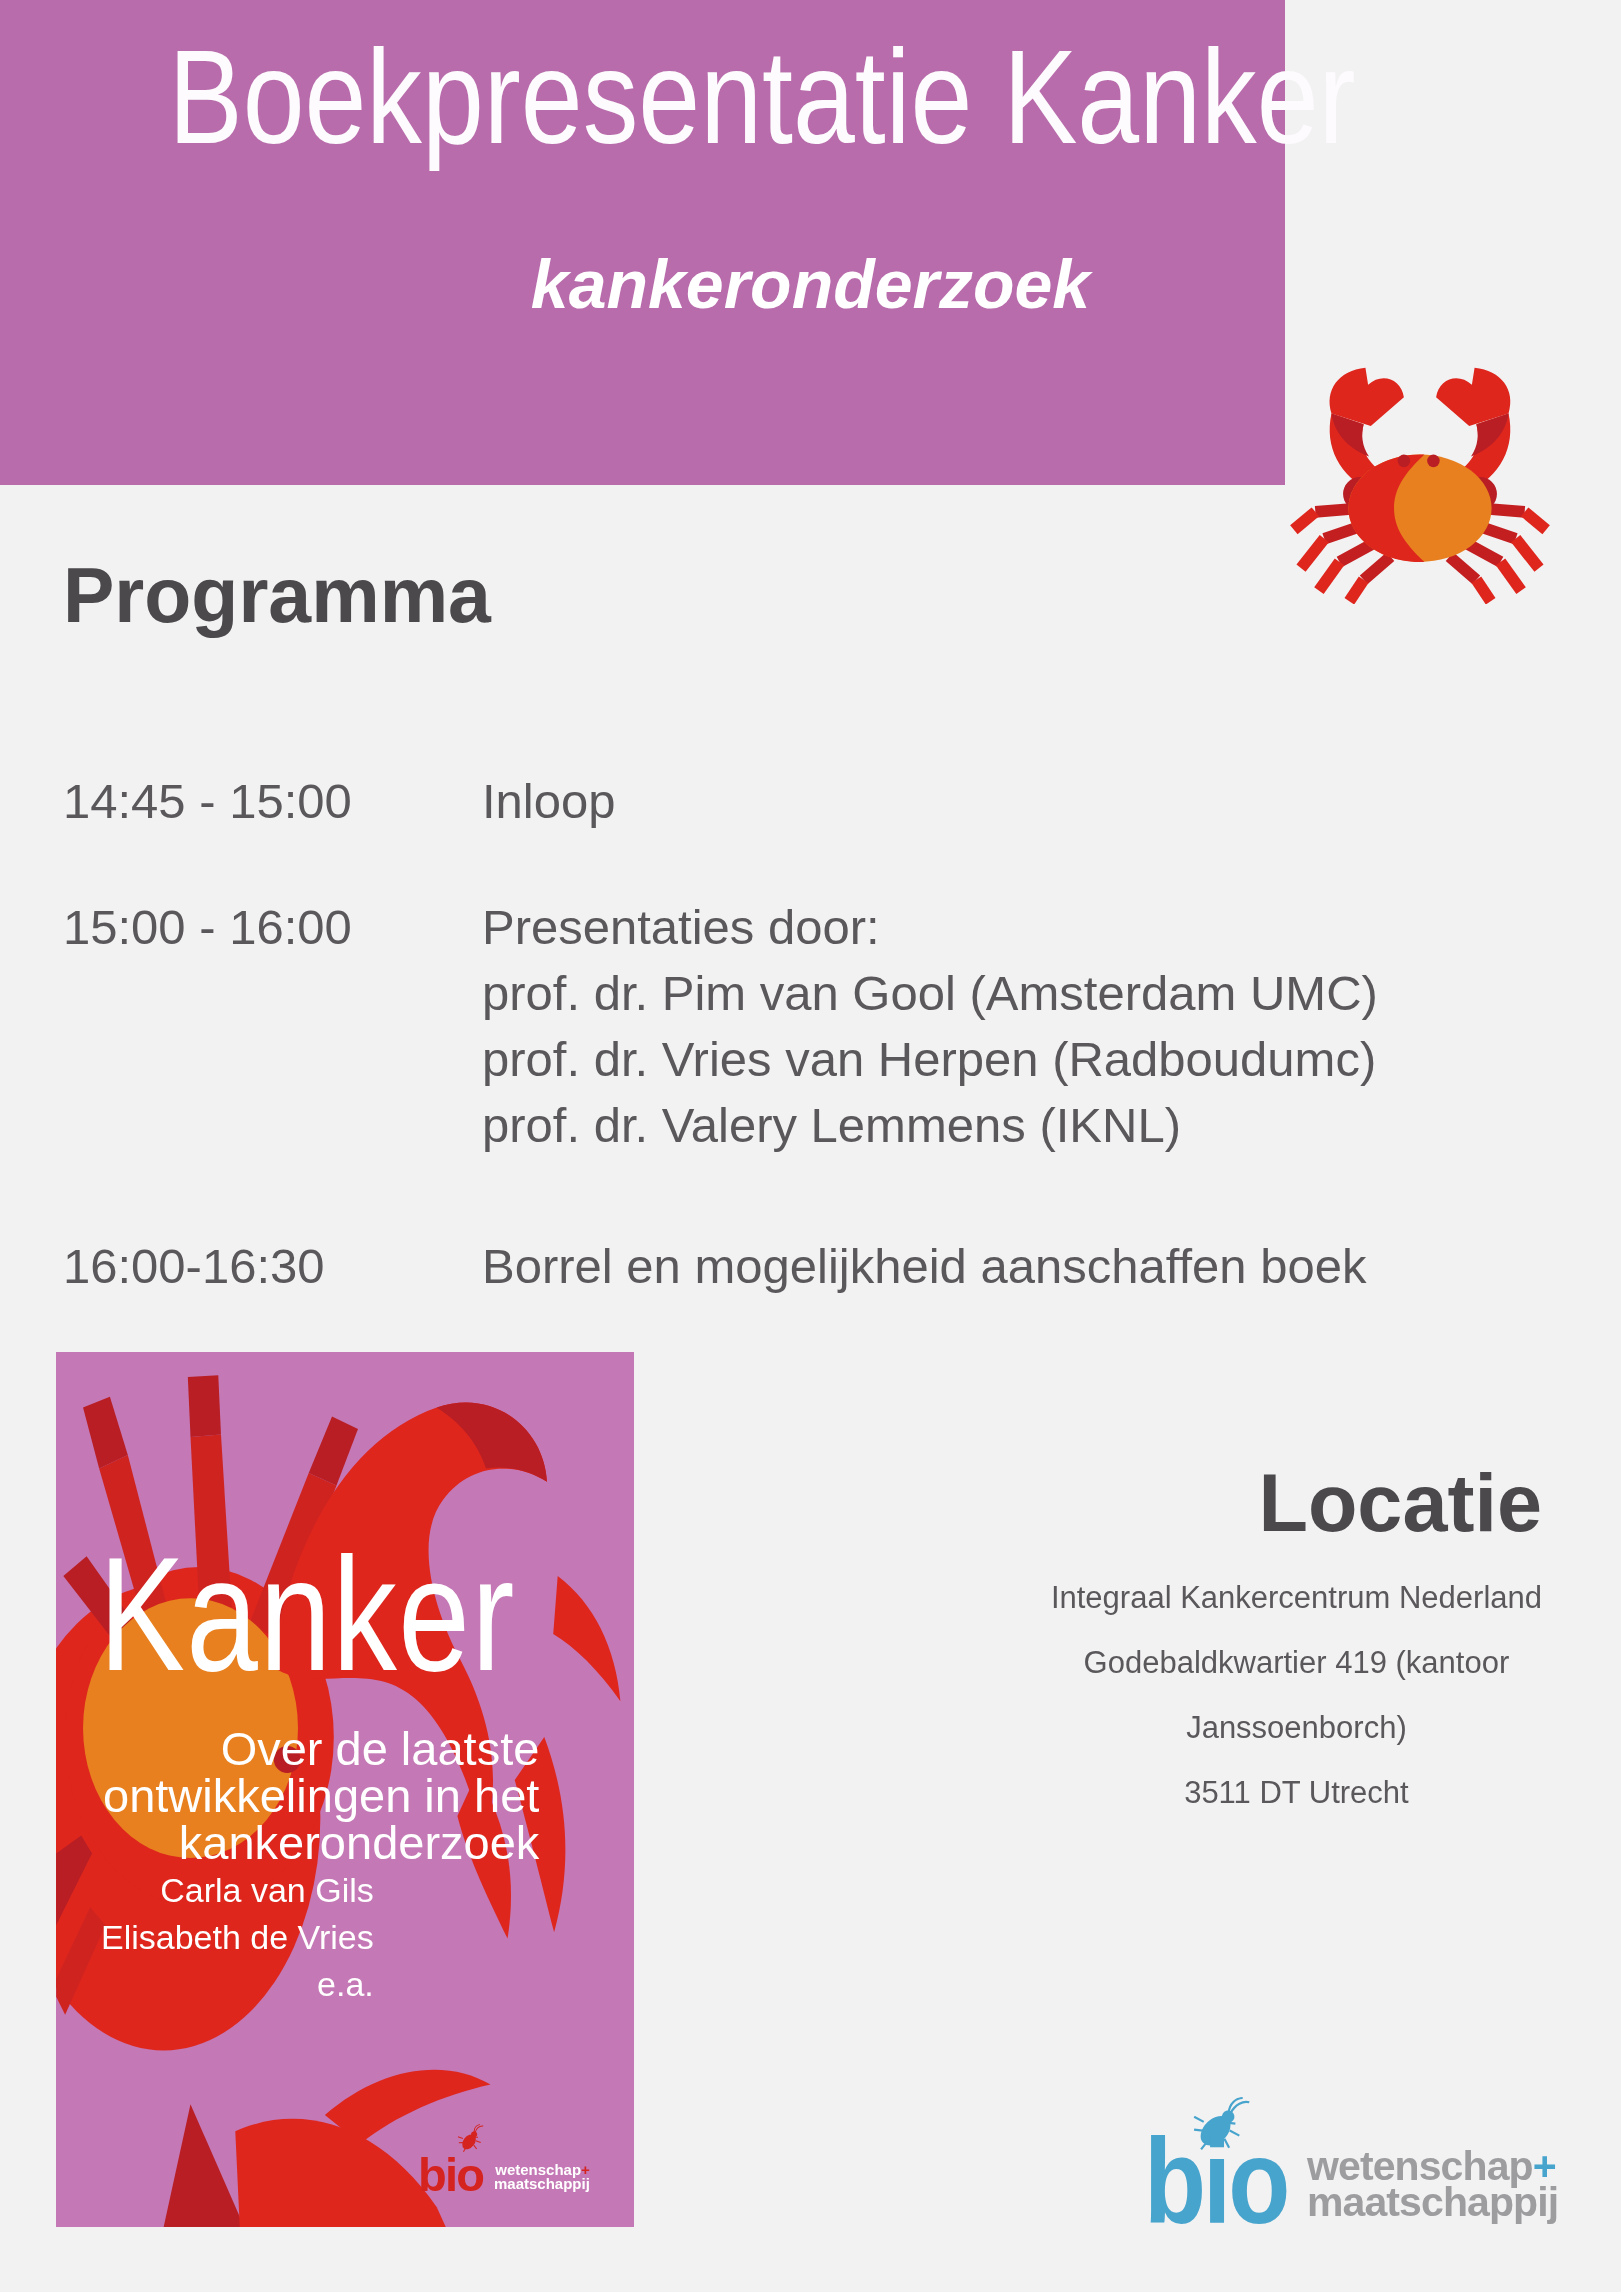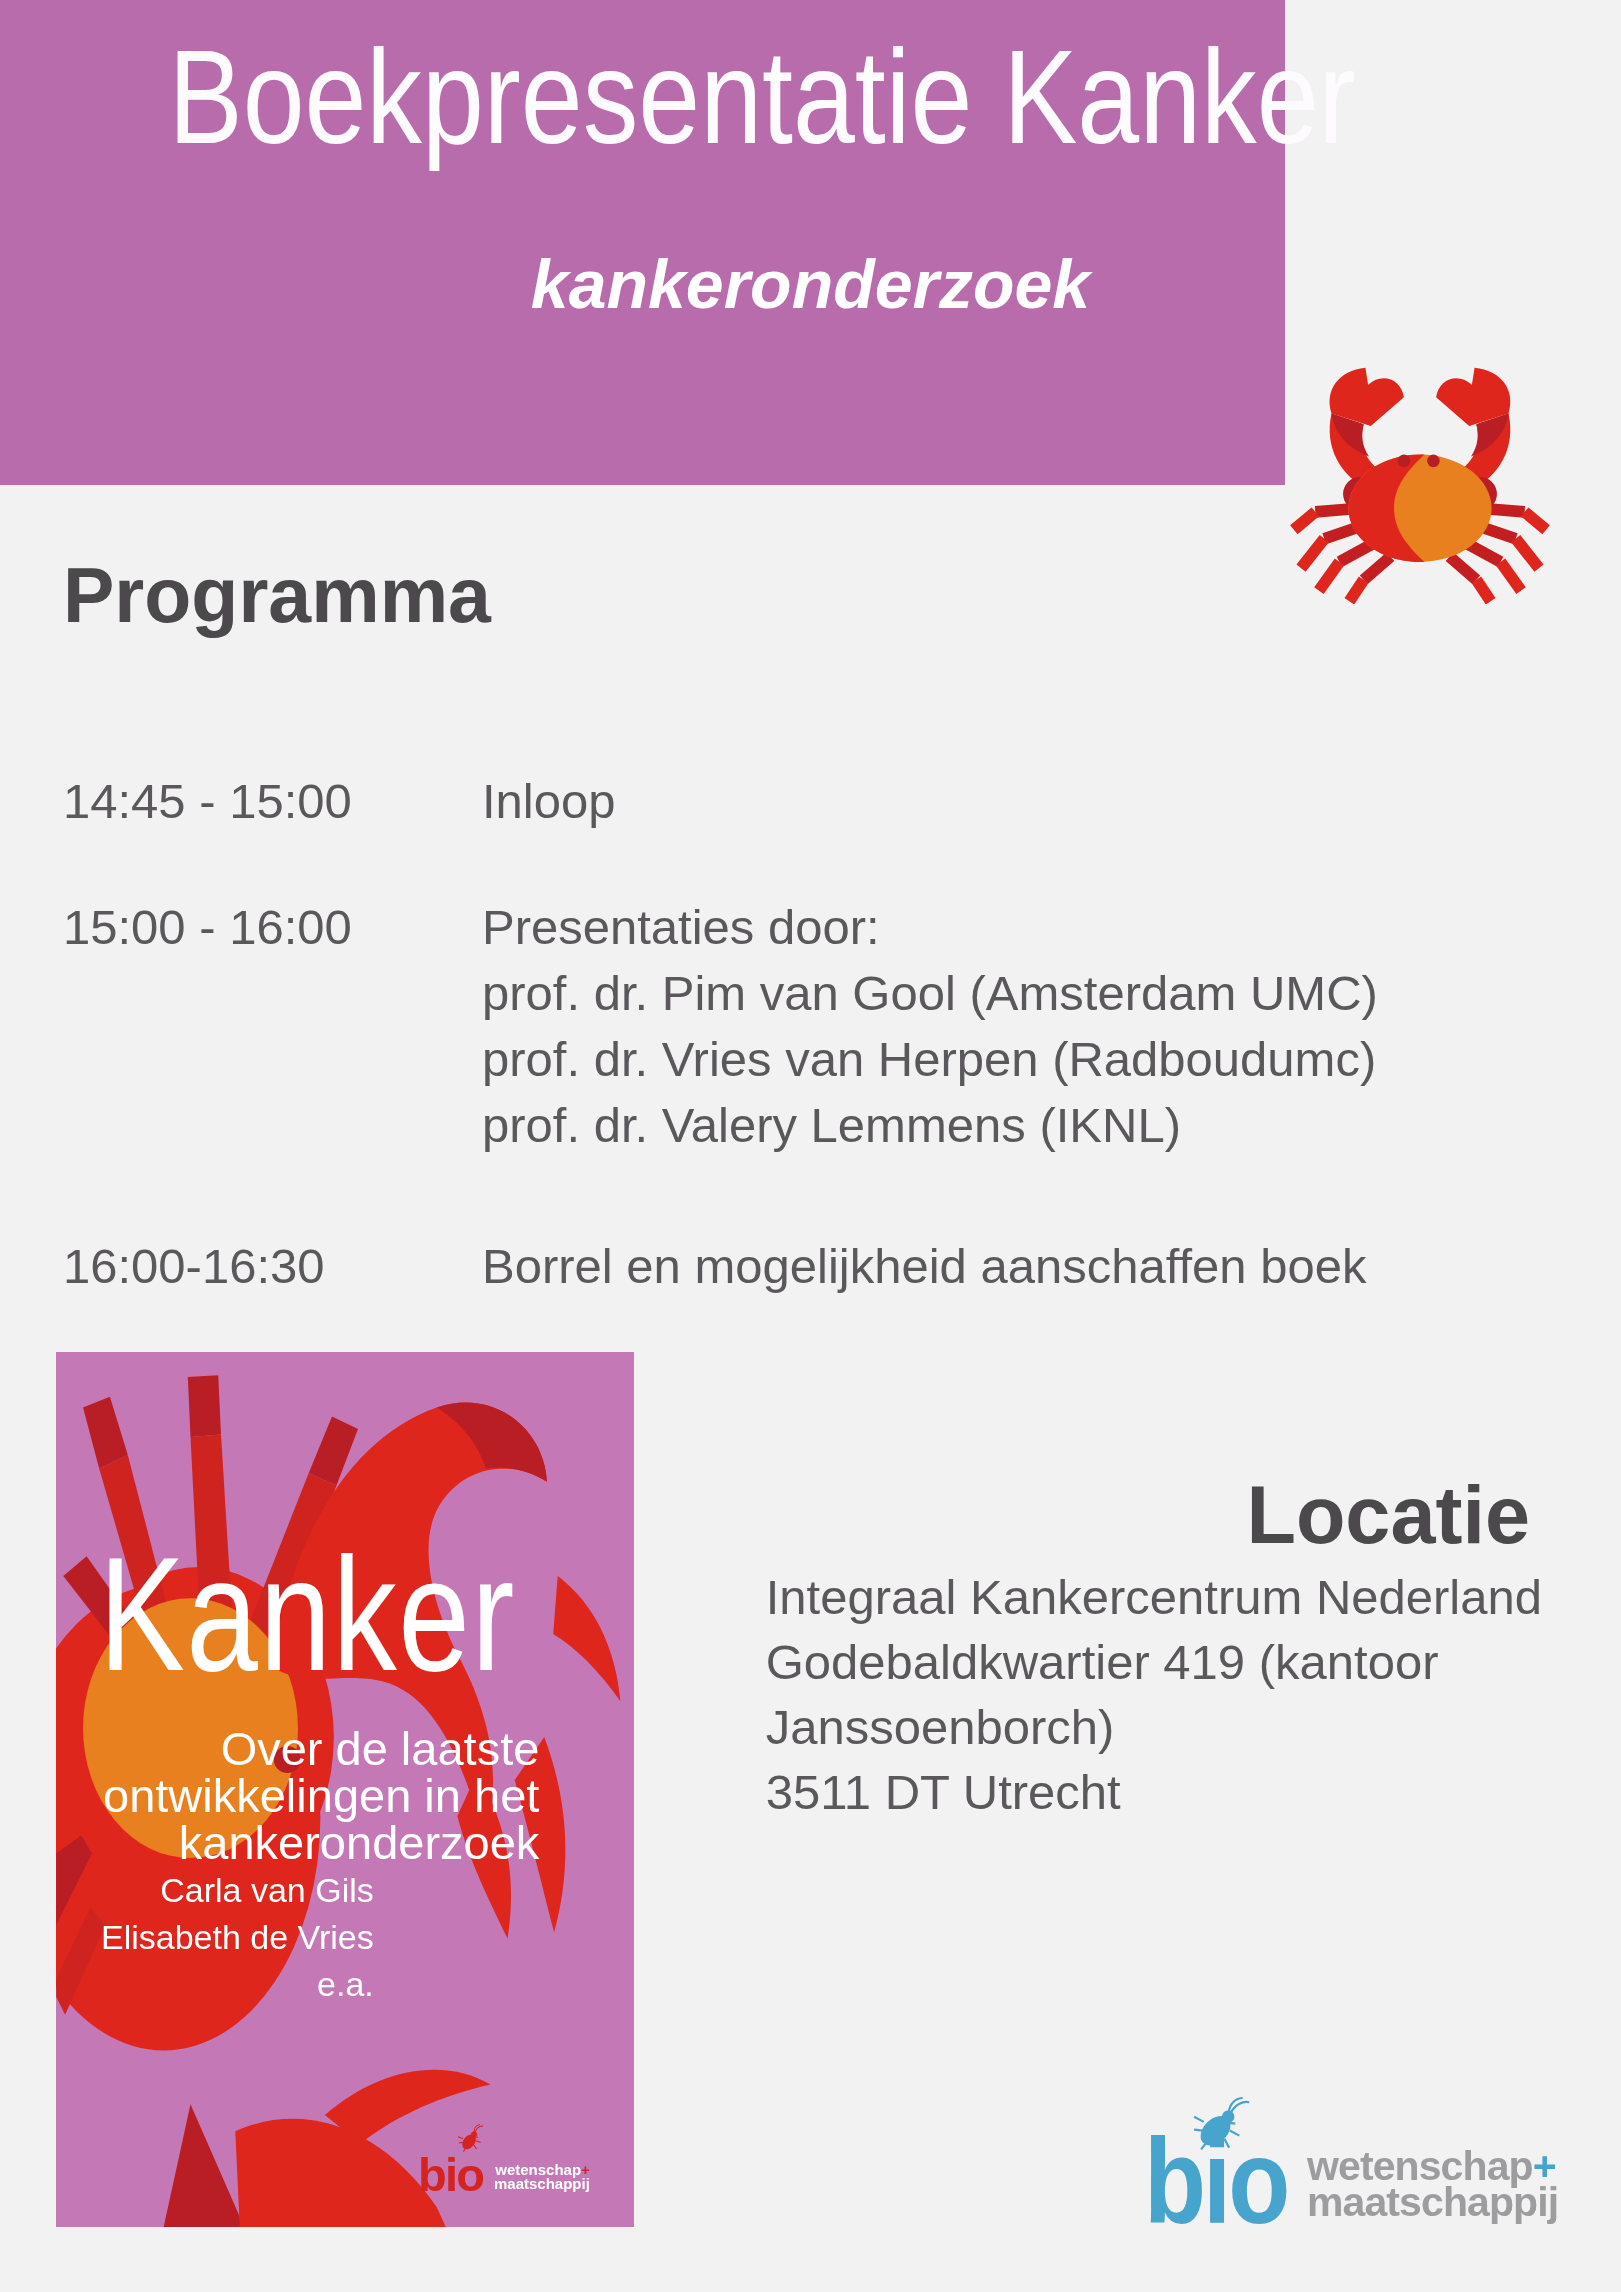--- a/index.html
+++ b/index.html
@@ -43,24 +43,24 @@
   .cover-authors{position:absolute;left:45px;top:515px;color:#ffffff;font-size:34px;line-height:47px;}
   .cover-sub div,.cover-authors div{white-space:nowrap;}
   
   .cover-logo{position:absolute;left:362px;top:777px;width:197px;height:81px;}
   .cover-logo .bug{position:absolute;left:40px;top:-1.8px;width:30px;height:24px;color:#d5241f;transform:rotate(-20deg);}
   .cover-logo .cbio{position:absolute;left:0;top:21.5px;font-size:47px;line-height:1;font-weight:700;color:#d5241f;letter-spacing:-1.8px;}
   .cover-logo .ctext{position:absolute;left:76px;top:34px;font-size:15px;line-height:14.3px;font-weight:700;color:#ffffff;letter-spacing:0;}
   .cover-logo .ctext .plus{color:#d5241f;}
   
   .loc-heading{
-    position:absolute;right:79px;top:1463px;margin:12px;text-align:right;
+    position:absolute;right:79px;top:1463px;margin:0;text-align:right;
     font-size:81px;line-height:1;font-weight:700;color:#4b494c;
   }
-  .loc-lines{position:absolute;right:79px;top:1565px;text-align:left;font-size:49px;line-height:65px;color:#5a585b;white-space:nowrap;}
+  .loc-lines{position:absolute;right:79px;top:1565px;text-align:center;font-size:31px;line-height:65px;color:#5a585b;white-space:nowrap;}
   
   .footer-logo{position:absolute;left:1144px;top:2105px;width:448px;height:134px;}
   .footer-logo .bug{position:absolute;left:49px;top:-3.6px;width:63px;height:50px;color:#47a4cd;transform:rotate(-12deg);}
   .footer-logo .fbio{
     position:absolute;left:0;top:16px;font-size:121px;line-height:1;font-weight:700;color:#47a4cd;
     letter-spacing:-3.6px;transform:scaleX(.84);transform-origin:left center;
   }
   .footer-logo .ftext{position:absolute;left:163px;top:43px;font-size:41px;line-height:36px;font-weight:700;color:#9d9da0;letter-spacing:-0.9px;white-space:nowrap;}
   .footer-logo .ftext .fplus{color:#47a4cd;}
 </style>

